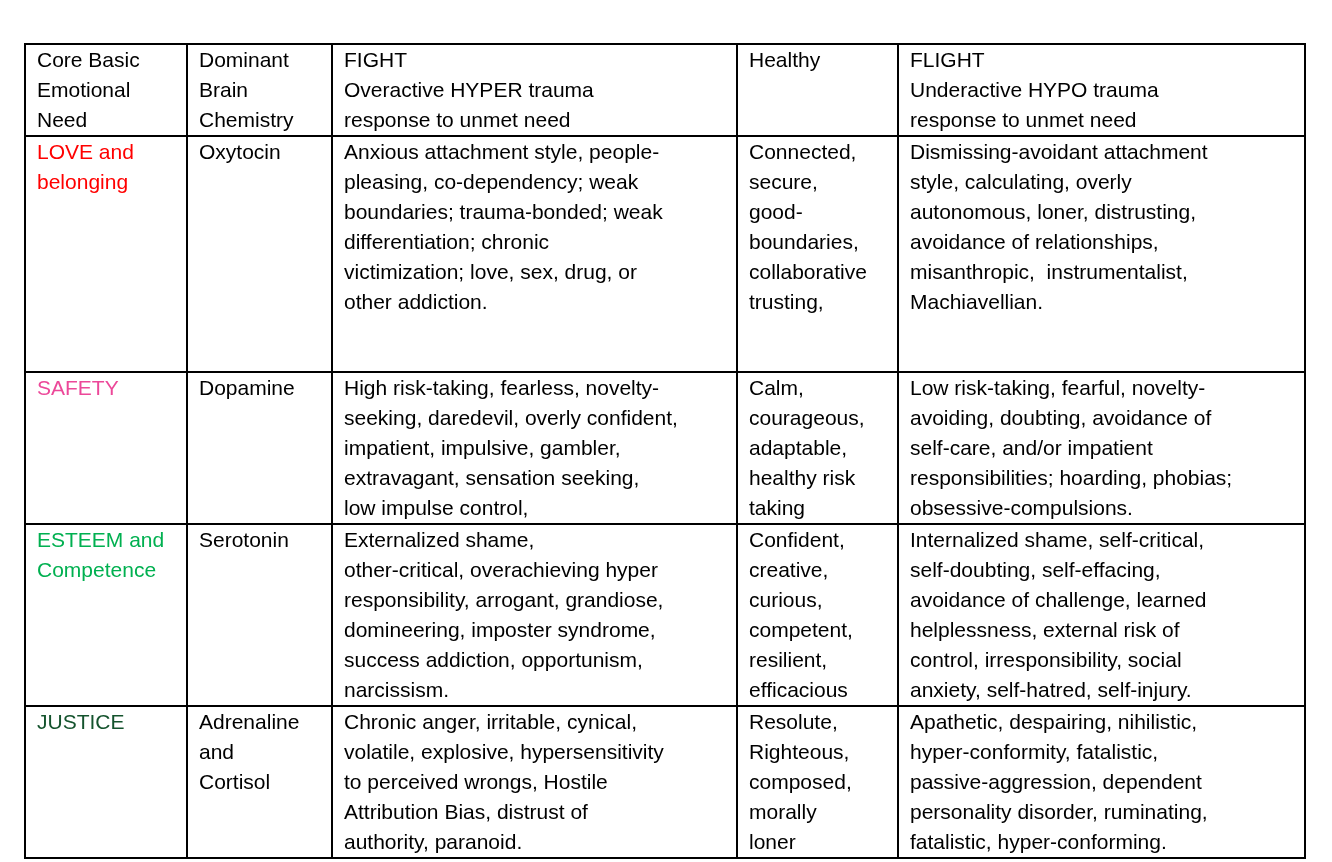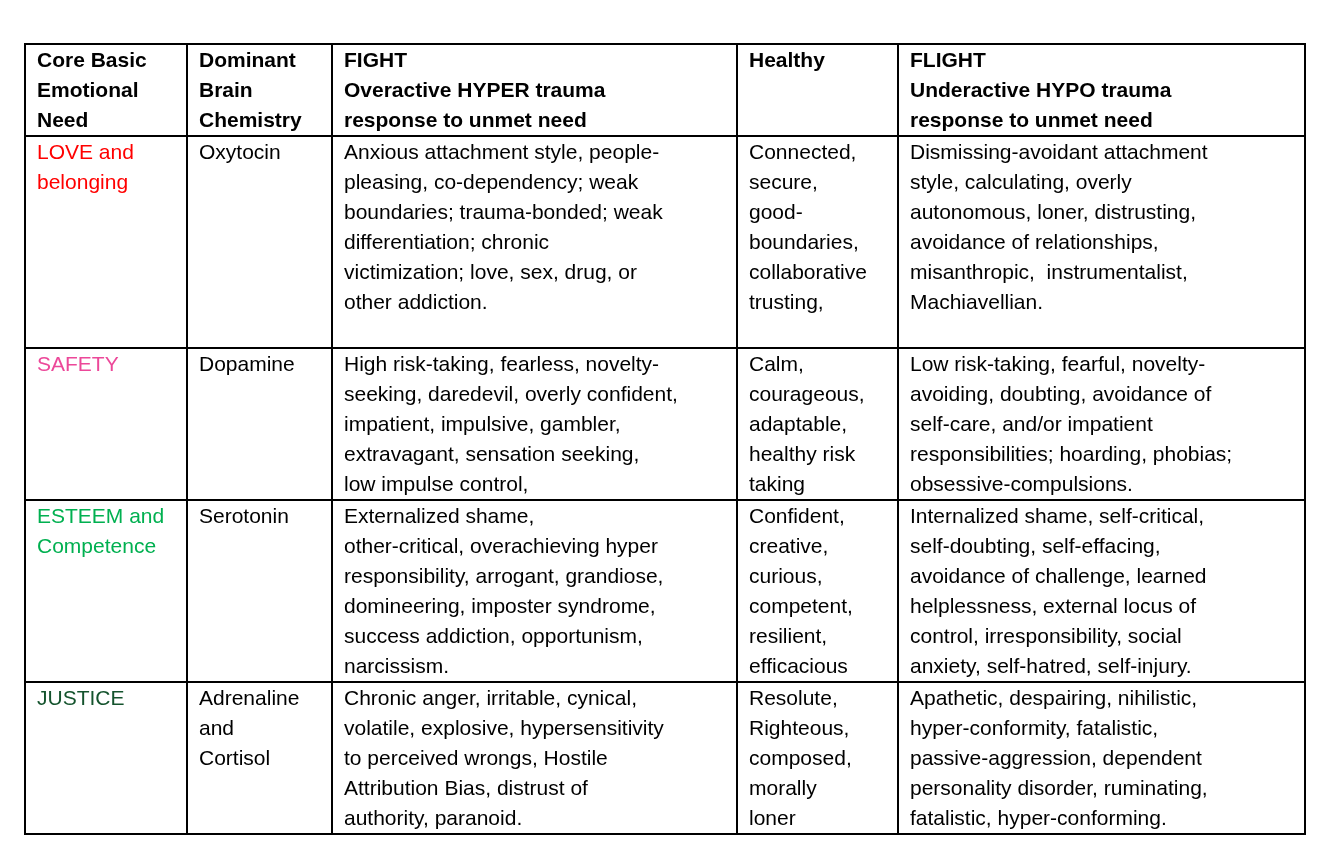--- a/index.html
+++ b/index.html
@@ -15,28 +15,28 @@
       line-height: 30px;
       color: #000;
     }
     table.grid td, table.grid th {
       border: 2px solid #000;
       vertical-align: top;
       padding: 0 10px 0 11px;
       text-align: left;
       overflow: hidden;
     }
-    table.grid th { font-weight: bold; }
+    table.grid th { font-weight: normal; }
     .c1 { width: 162px; }
     .c2 { width: 145px; }
     .c3 { width: 405px; }
     .c4 { width: 161px; }
     .c5 { width: 407px; }
     .hdr-row { height: 92px; }
-    .row-love { height: 212px; }
+    .row-love { height: 236px; }
     .row-safety { height: 150px; }
     .row-esteem { height: 182px; }
     .row-justice { height: 150px; }
     .line { display: block; white-space: pre; }
   </style>
 </head>
 <body>
 
 <table class="grid">
   <colgroup>
@@ -158,21 +158,21 @@
       <span class="line">creative,</span>
       <span class="line">curious,</span>
       <span class="line">competent,</span>
       <span class="line">resilient,</span>
       <span class="line">efficacious</span>
     </td>
     <td>
       <span class="line">Internalized shame, self-critical,</span>
       <span class="line">self-doubting, self-effacing,</span>
       <span class="line">avoidance of challenge, learned</span>
-      <span class="line">helplessness, external locus of</span>
+      <span class="line">helplessness, external risk of</span>
       <span class="line">control, irresponsibility, social</span>
       <span class="line">anxiety, self-hatred, self-injury.</span>
     </td>
   </tr>
 
   <tr class="row-justice">
     <td style="color:#14532d">
       <span class="line">JUSTICE</span>
     </td>
     <td>

